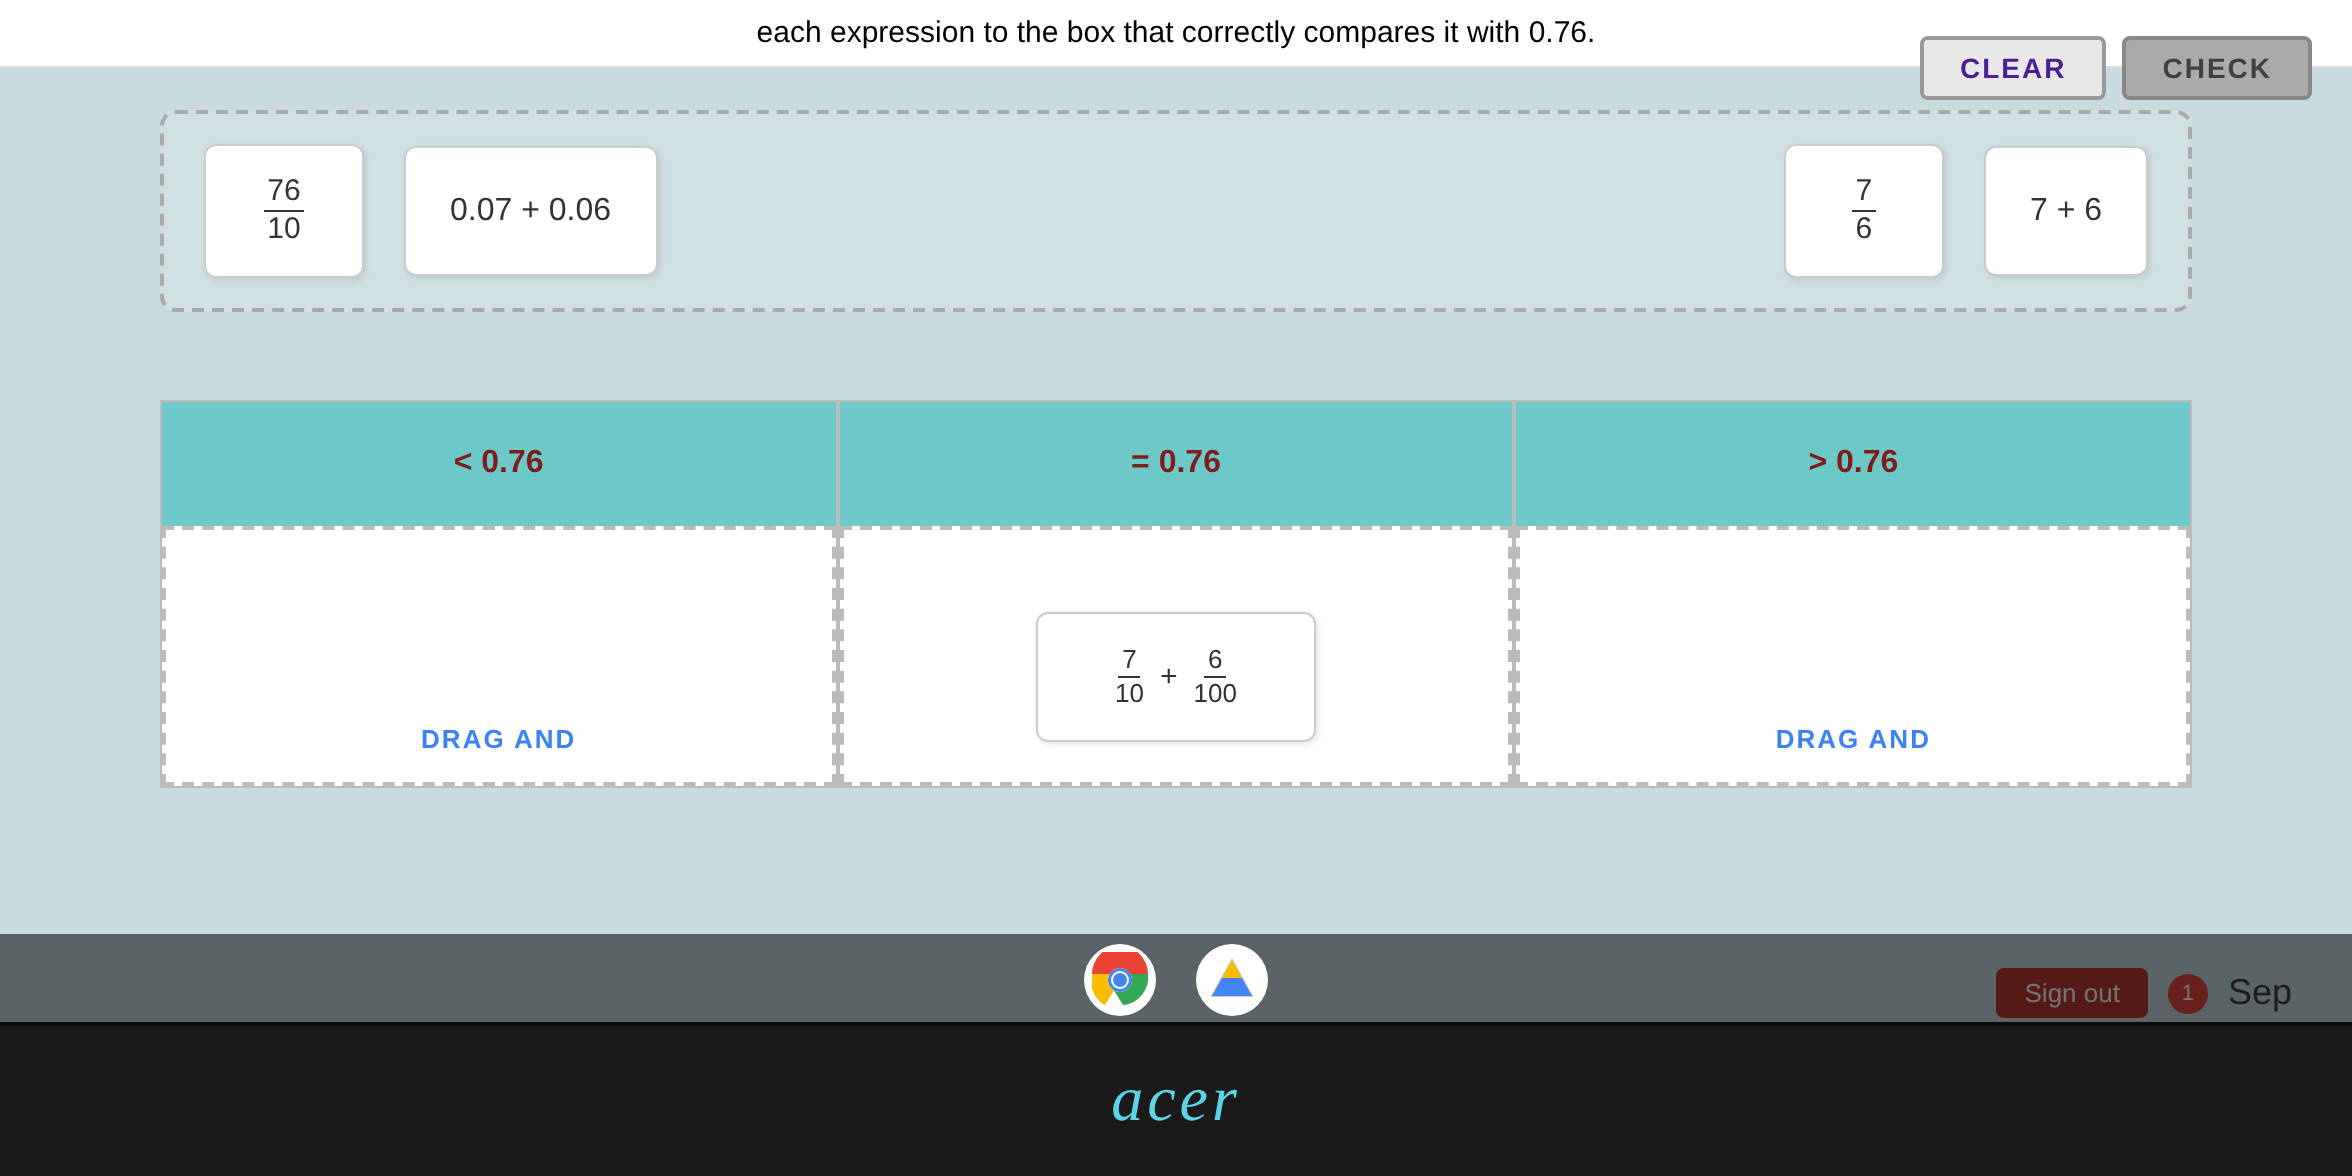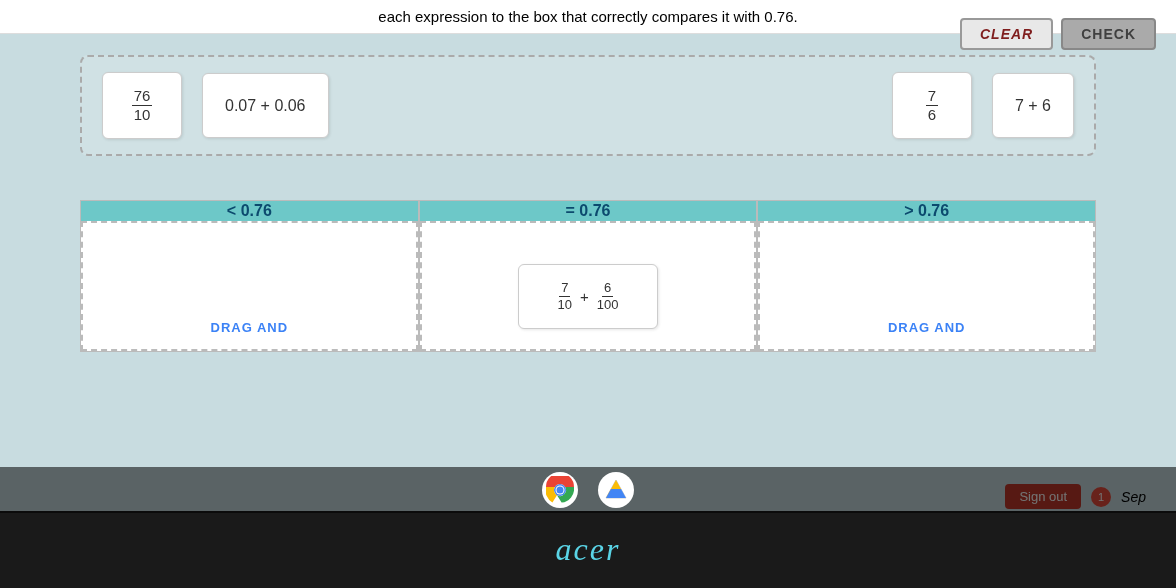--- a/index.html
+++ b/index.html
@@ -47,24 +47,23 @@
       z-index: 10;
     }
 
     .btn-clear {
       background: #e8e8e8;
       border: 2px solid #999;
       border-radius: 4px;
       padding: 6px 18px;
       font-size: 14px;
       font-weight: bold;
-      color: #7f1d1d;
+      color: #4c1d95;
       cursor: pointer;
       letter-spacing: 1px;
-      font-style: italic;
     }
 
     .btn-check {
       background: #aaa;
       border: 2px solid #888;
       border-radius: 4px;
       padding: 6px 18px;
       font-size: 14px;
       font-weight: bold;
       color: #404040;
@@ -134,24 +133,24 @@
     }
 
     .drop-zone {
       flex: 1;
       border: 1px solid #bbb;
     }
 
     .drop-zone-header {
       background: #6dc8c8;
       text-align: center;
-      padding: 1px;
+      padding: 22px;
       font-size: 16px;
       font-weight: bold;
-      color: #0c4a6e;
+      color: #7f1d1d;
     }
 
     .drop-zone-body {
       background: white;
       min-height: 130px;
       border: 2px dashed #bbb;
       display: flex;
       flex-direction: column;
       align-items: center;
       justify-content: flex-end;
@@ -260,23 +259,22 @@
       border-radius: 50%;
       width: 20px;
       height: 20px;
       font-size: 11px;
       display: flex;
       align-items: center;
       justify-content: center;
     }
 
     .sep-text {
-      color: #000000;
-      font-size: 14px;
-      font-style: italic;
+      color: #404040;
+      font-size: 18px;
     }
 
     
     .acer-bar {
       position: absolute;
       bottom: 0;
       left: 0;
       right: 0;
       height: 77px;
       background: #1a1a1a;

